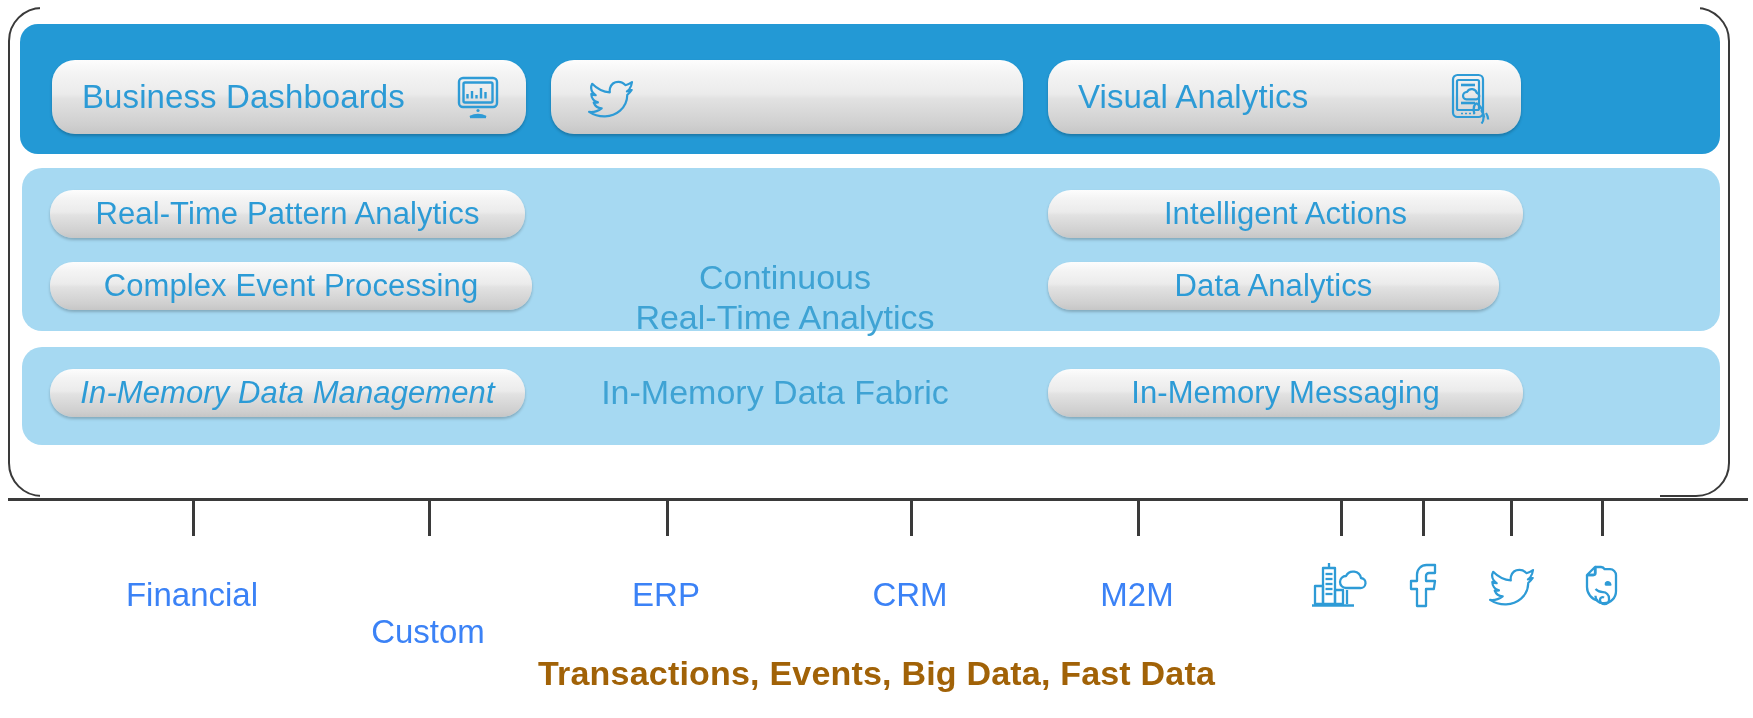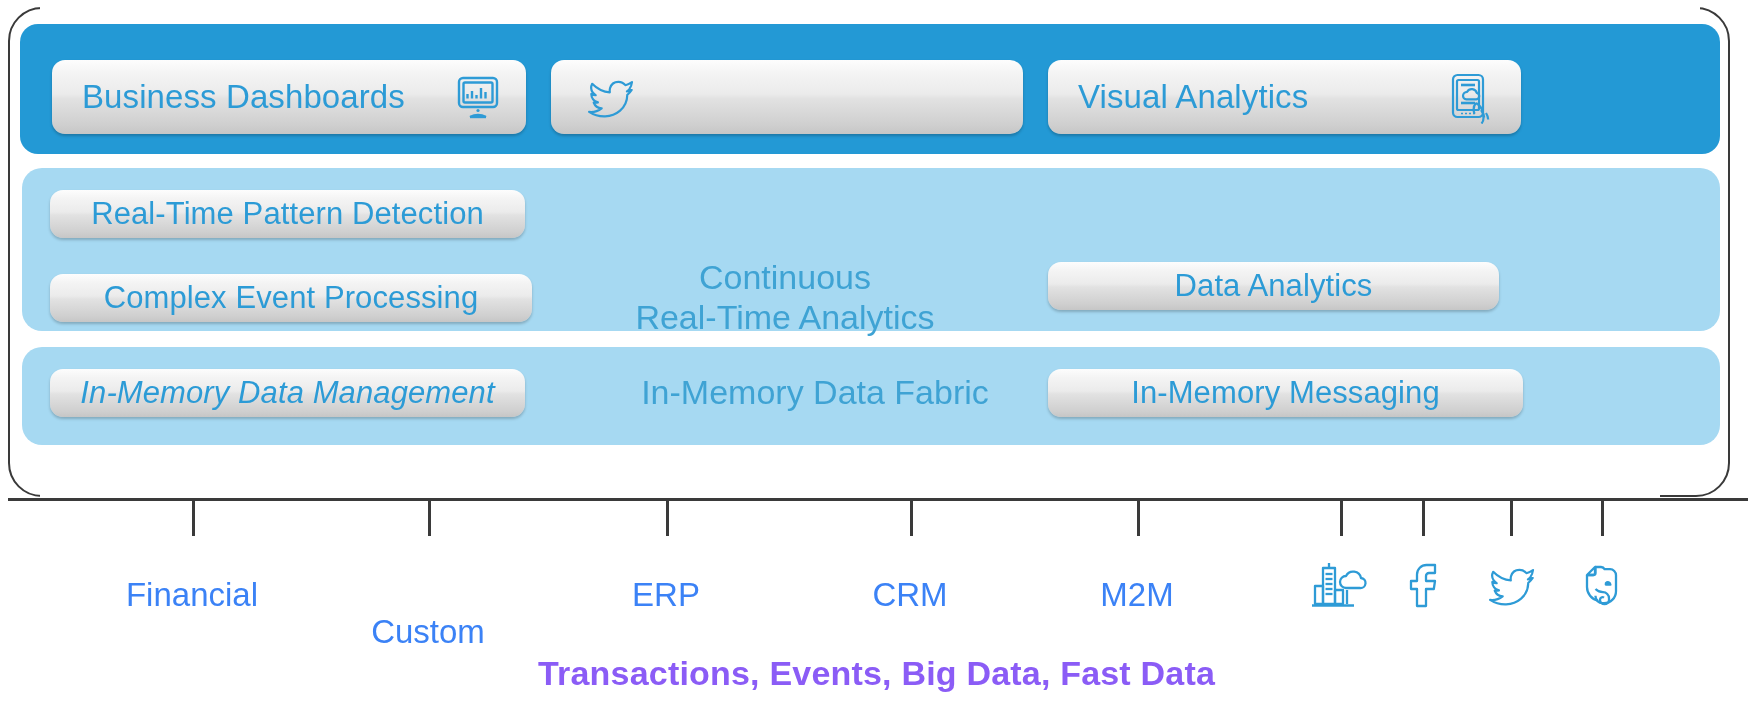--- a/index.html
+++ b/index.html
@@ -33,21 +33,21 @@
     background:#A6D9F2; border-radius:20px;
   }
   .band-bot{
     left:22px; top:347px; width:1698px; height:98px;
     background:#A6D9F2; border-radius:20px;
   }
 
   
   .pill{
     position:absolute; box-sizing:border-box;
-    border-radius:13px;
+    border-radius:23px;
     background:linear-gradient(to bottom,
         #fdfdfd 0%,
         #f4f4f4 18%,
         #ebebeb 46%,
         #e2e2e2 52%,
         #cfcfcf 88%,
         #c6c6c6 100%);
     box-shadow:0 2px 3px rgba(0,0,0,0.22);
     display:flex; align-items:center;
   }
@@ -90,21 +90,21 @@
     transform:translateX(-50%);
   }
   .axis-icon{
     position:absolute; top:560px; transform:translateX(-50%);
     color:#2E9BD6;
   }
 
   
   .caption{
     position:absolute; left:0; top:654px; width:1753px;
-    text-align:center; color:#8b5cf6;
+    text-align:center; color:#a16207;
     font-size:34px; font-weight:bold; letter-spacing:0.2px;
   }
 </style>
 </head>
 <body>
 
 <div class="stage">
 
   <div class="outer-frame"></div>
   <div class="frame-mask-top"></div>
@@ -156,40 +156,43 @@
         <path d="M31 33 q-2.4 2.6 -2.4 6.5 q0 2.2 1 4.2"></path>
         <path d="M36 40 q2.6 3 3.2 7.5"></path>
         <path d="M41 43 q2 3 2.2 6.5"></path>
       </svg>
     </span>
   </div>
 
   <div class="band band-mid"></div>
 
   <div class="pill pill-center" style="left:50px;top:190px;width:475px;height:48px;">
-    <span class="pill-label">Real-Time Pattern Detection</span>
-  </div>
-  <div class="pill pill-center" style="left:50px;top:274px;width:482px;height:48px;">
+    <span class="pill-label">Real-Time Pattern Analytics</span>
+  </div>
+  <div class="pill pill-center" style="left:50px;top:262px;width:482px;height:48px;">
     <span class="pill-label">Complex Event Processing</span>
   </div>
 
   <div class="center-head" style="left:585px;top:216px;width:400px;margin-top:41px;">Continuous
 Real-Time Analytics</div>
 
+  <div class="pill pill-center" style="left:1048px;top:190px;width:475px;height:48px;">
+    <span class="pill-label">Intelligent Actions</span>
+  </div>
   <div class="pill pill-center" style="left:1048px;top:262px;width:451px;height:48px;">
     <span class="pill-label">Data Analytics</span>
   </div>
 
   <div class="band band-bot"></div>
 
   <div class="pill pill-center" style="left:50px;top:369px;width:475px;height:48px;font-style:italic;">
     <span class="pill-label">In-Memory Data Management</span>
   </div>
 
-  <div class="center-head" style="left:615px;top:372px;width:400px;">In-Memory Data Fabric</div>
+  <div class="center-head" style="left:575px;top:372px;width:400px;">In-Memory Data Fabric</div>
 
   <div class="pill pill-center" style="left:1048px;top:369px;width:475px;height:48px;">
     <span class="pill-label">In-Memory Messaging</span>
   </div>
 
   <div class="axis-line"></div>
 
   <div class="tick" style="left:192px;"></div>
   <div class="tick" style="left:428px;"></div>
   <div class="tick" style="left:666px;"></div>

